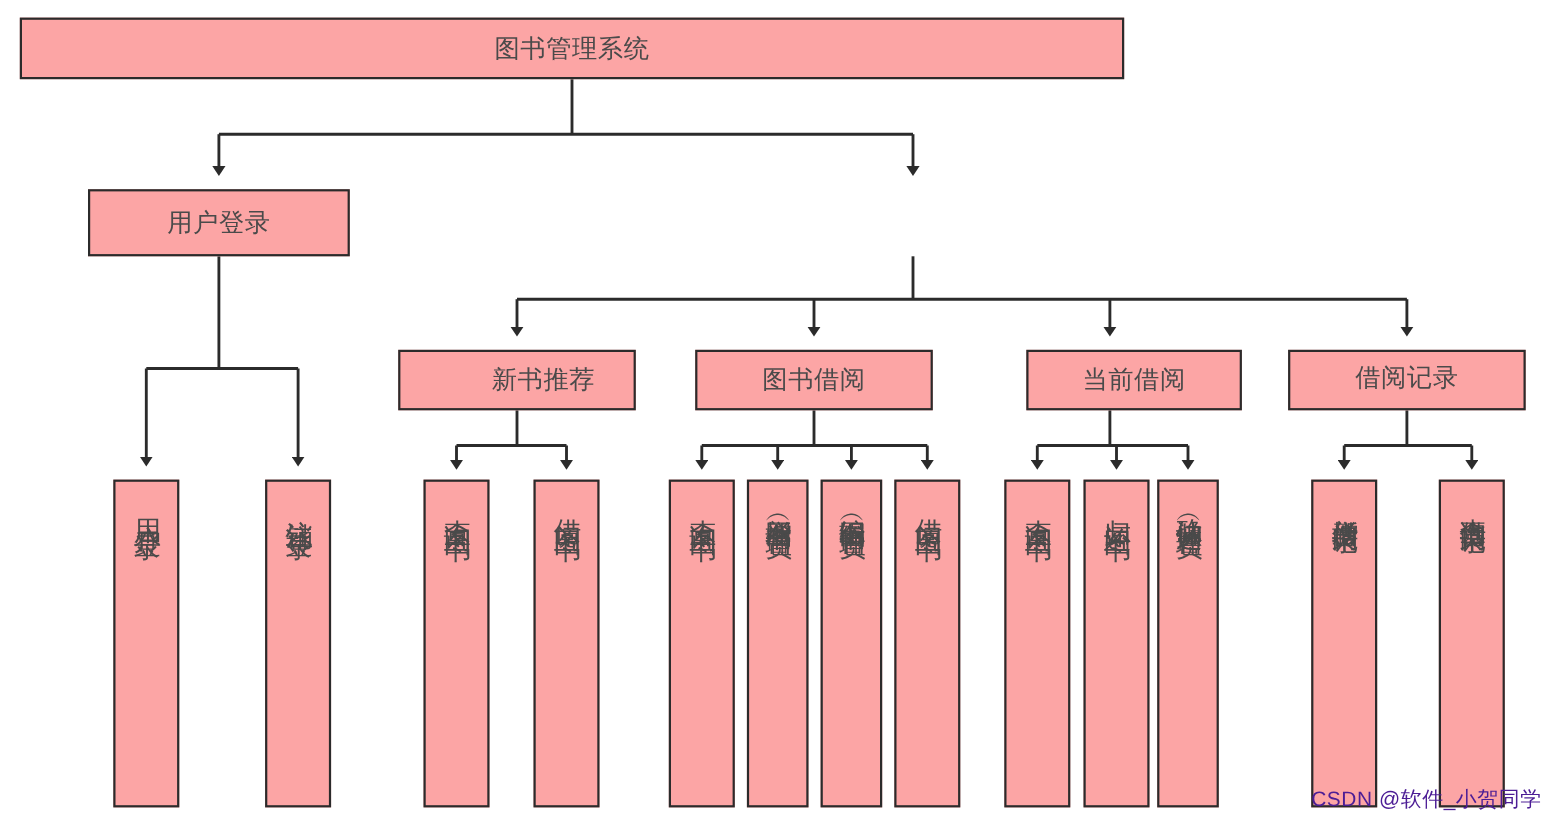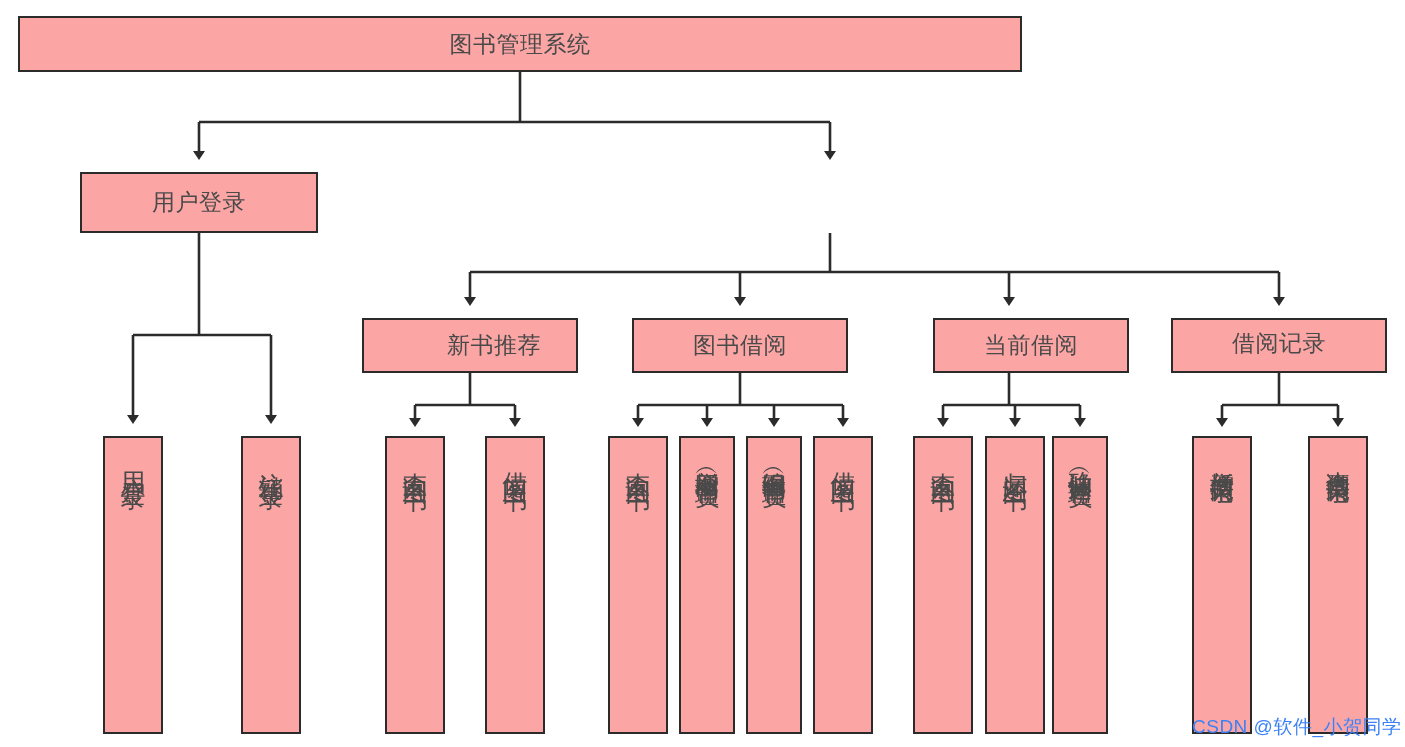--- a/index.html
+++ b/index.html
@@ -58,21 +58,21 @@
     font-size: 25px;
     letter-spacing: 5px;
     line-height: 1;
   }
   .node.vert.tall .label {
     font-size: 24px;
     letter-spacing: 2px;
   }
   .watermark {
     position: absolute;
-    color: #3b82f6;
+    color: #4c1d95;
     font-size: 19px;
     white-space: nowrap;
     letter-spacing: 0.5px;
   }
 </style>
 </head>
 <body>
 
 <div id="canvas">
 

